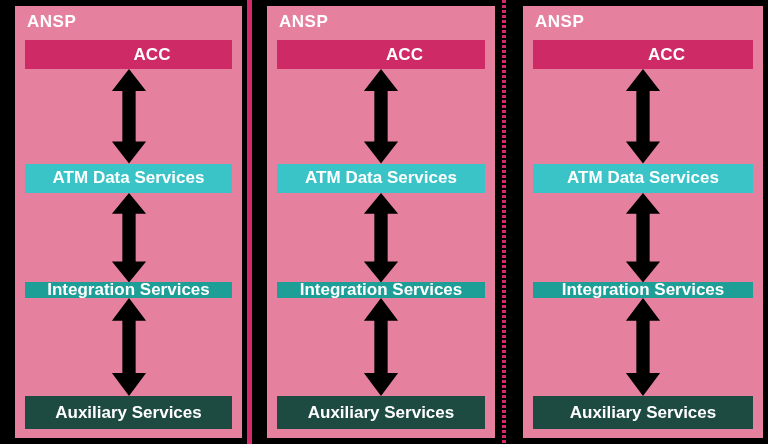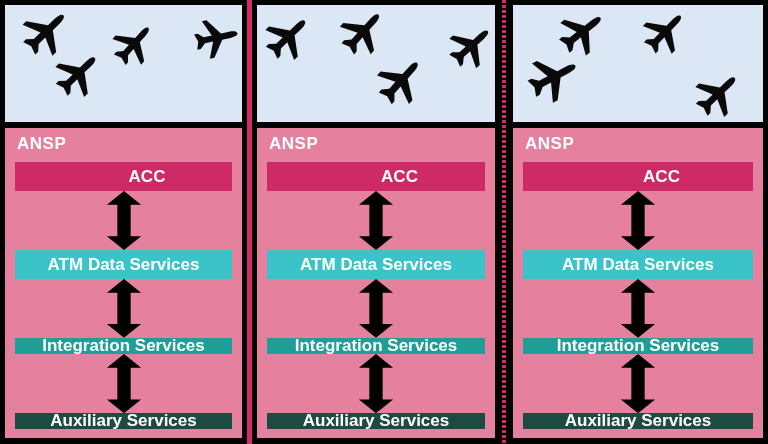--- a/index.html
+++ b/index.html
@@ -1,20 +1,20 @@
 <!DOCTYPE html>
 <html style="--c-background: #000000; --c-sky: #dce7f5; --c-panel: #e5809f; --c-separator: #d42a6a; --c-acc: #ce2a66; --c-atm: #3ac4c8; --c-integration: #1d9e97; --c-auxiliary: #1e4b41; --c-plane: #0a0a0a; --c-label_text: #ffffff;"><head>
 <meta charset="utf-8">
 <style>
   * { margin:0; padding:0; box-sizing:border-box; }
   html,body { width:768px; height:444px; background:var(--c-background,#000); overflow:hidden;
     font-family:"Liberation Sans", sans-serif; }
   .stage { position:relative; width:768px; height:444px; background:var(--c-background,#000);
     display:flex; }
-  .panel { display:flex; flex-direction:column; height:100%; }
+  .panel { display:flex; flex-direction:row; height:100%; }
   .panel-1 { width:247px; }
   .panel-2 { width:248px; }
   .panel-3 { width:260px; }
 
   .sep { height:100%; flex:0 0 auto; background:var(--c-background,#000); }
   .sep-solid { width:5px; background:var(--c-separator,#d42a6a); }
   .sep-dashed { width:8px; }
   .sep-dashed::before { content:""; display:block; width:4px; height:100%; margin:0 auto;
     background:repeating-linear-gradient(180deg, var(--c-separator,#d42a6a) 0 3px, transparent 3px 5px); }
 
@@ -27,21 +27,21 @@
   .ansp-panel { flex:1; margin:6px 5px 6px 5px; background:var(--c-panel,#e5809f);
     display:flex; flex-direction:column; }
   .ansp-label { color:var(--c-label_text,#fff); font-weight:bold; font-size:17px;
     letter-spacing:0.5px; padding:6px 0 0 12px; height:30px; }
   .stack { flex:1; display:flex; flex-direction:column; margin:4px 10px 9px 10px; }
   .bar { height:29px; flex:0 0 auto; display:flex; align-items:center; justify-content:center;
     color:var(--c-label_text,#fff); font-weight:bold; font-size:17px; }
   .bar-acc { background:var(--c-acc,#ce2a66);padding-left:47px; }
   .bar-atm { background:var(--c-atm,#3ac4c8); }
   .bar-integration { background:var(--c-integration,#1d9e97); height:16px; }
-  .bar-auxiliary { background:var(--c-auxiliary,#1e4b41); height:16px; }
+  .bar-auxiliary { background:var(--c-auxiliary,#1e4b41); height:33px; }
 
   .arrow { flex:1 1 auto; display:flex; justify-content:center; }
   .arrow svg { display:block; width:38px; height:100%; }
   .arrow-1 { flex-grow:1.1; }
   .arrow-2 { flex-grow:0.95; }
   .arrow-3 { flex-grow:1.2; }
 </style>
 </head>
 <body>
 

